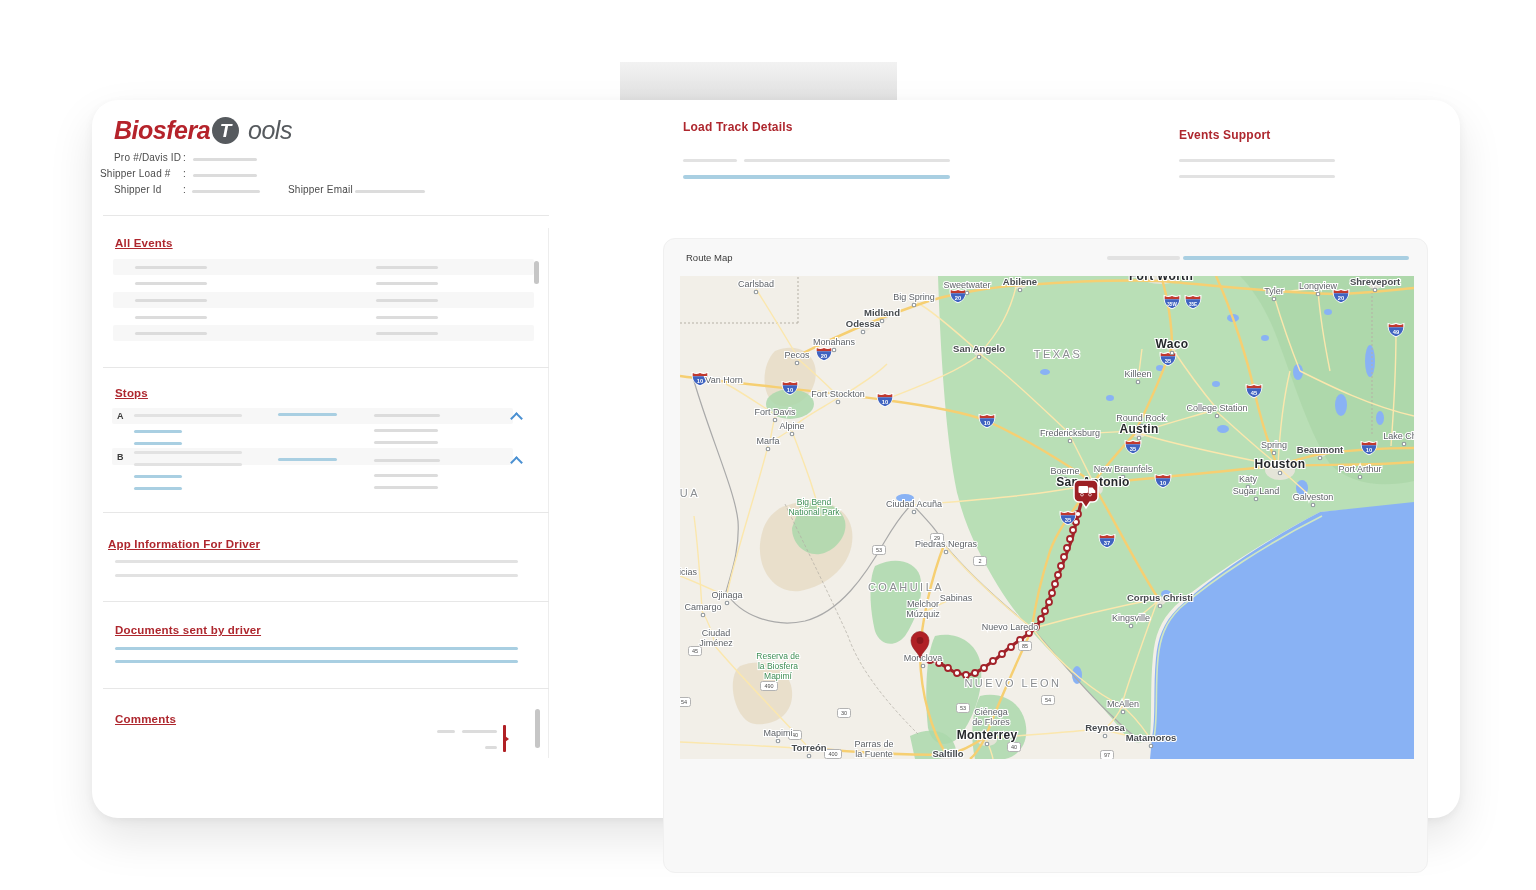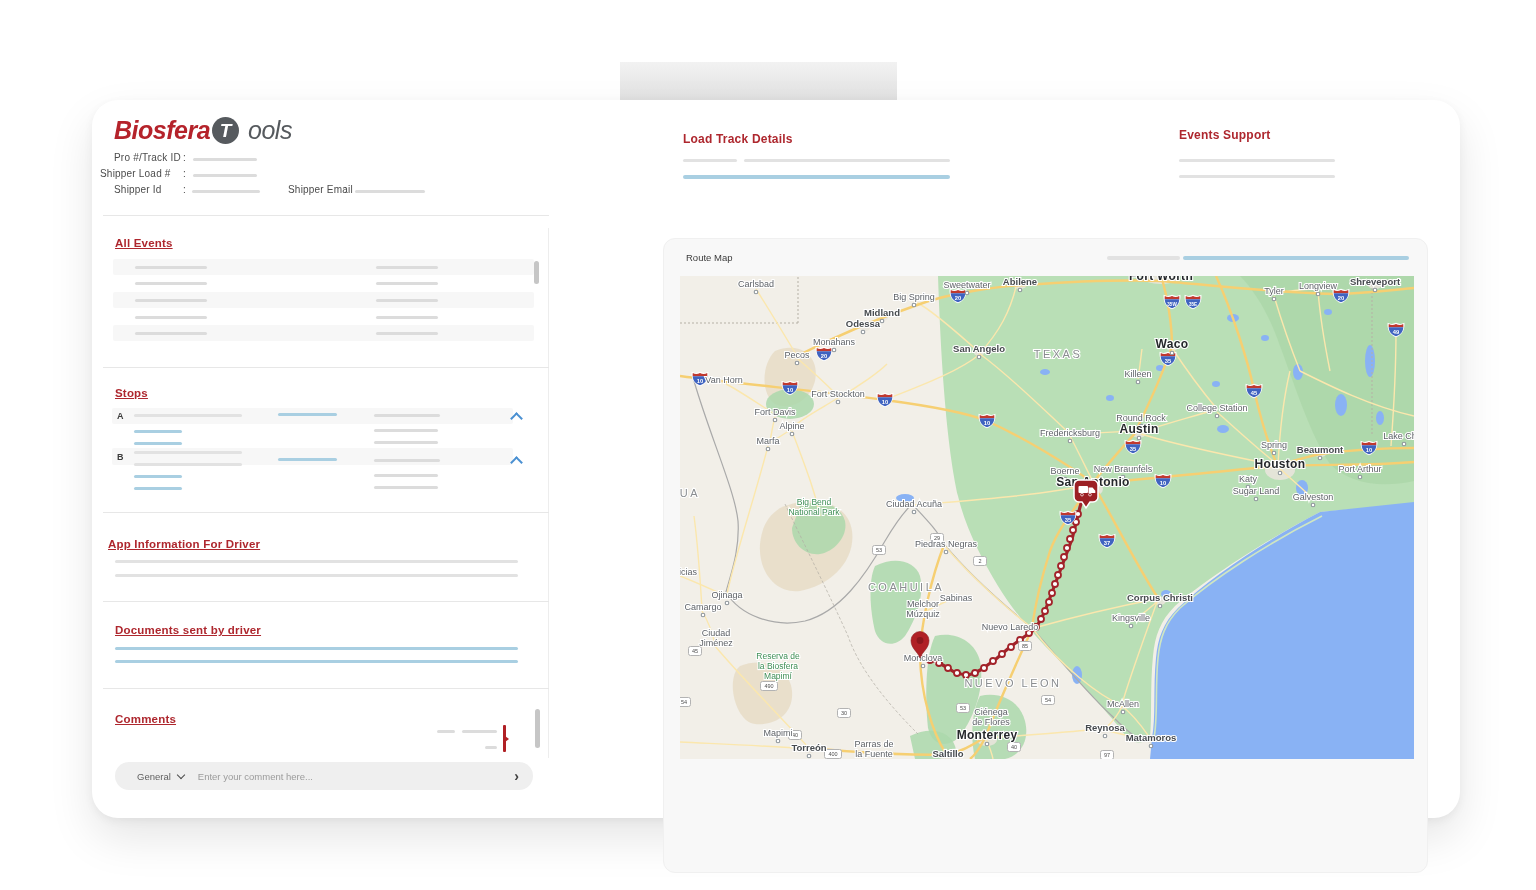--- a/index.html
+++ b/index.html
@@ -55,21 +55,21 @@
   <div class="bgband2"></div>
 
   <div class="card">
 
     <div class="abs logo">
       <span class="red">Biosfera</span>
       <span class="circ">T</span>
       <span class="gray">ools</span>
     </div>
 
-    <span class="abs fldlbl" style="left:22px;top:52px">Pro #/Track ID</span>
+    <span class="abs fldlbl" style="left:22px;top:52px">Pro #/Davis ID</span>
     <span class="abs colon" style="left:91px;top:52px">:</span>
     <div class="abs bar" style="left:101px;top:58px;width:64px"></div>
 
     <span class="abs fldlbl" style="left:8px;top:68px">Shipper Load #</span>
     <span class="abs colon" style="left:91px;top:68px">:</span>
     <div class="abs bar" style="left:101px;top:74px;width:64px"></div>
 
     <span class="abs fldlbl" style="left:22px;top:84px">Shipper Id</span>
     <span class="abs colon" style="left:91px;top:84px">:</span>
     <div class="abs bar" style="left:100px;top:90px;width:68px"></div>
@@ -139,28 +139,22 @@
     <div class="abs hr" style="left:11px;top:588px;width:446px"></div>
 
     <div class="abs sechead" style="left:23px;top:613px">Comments</div>
     <div class="abs bar" style="left:345px;top:630px;width:18px"></div>
     <div class="abs bar" style="left:370px;top:630px;width:35px"></div>
     <div class="abs redline" style="left:411px;top:625px;height:27px"></div>
     <div class="abs redtick" style="left:413px;top:636px"></div>
     <div class="abs bar" style="left:393px;top:646px;width:12px"></div>
     <div class="abs thumb" style="left:443px;top:609px;height:39px"></div>
 
-    <div class="abs pill" style="left:23px;top:662px;width:418px;height:28px">
-      <span style="margin-left:22px">General</span>
-      <span class="chev"></span>
-      <span class="ph">Enter your comment here...</span>
-      <span class="send">›</span>
-    </div>
-
-    <div class="abs rtitle" style="left:591px;top:32px">Load Track Details</div>
+
+    <div class="abs rtitle" style="left:591px;top:20px">Load Track Details</div>
     <div class="abs bar lt" style="left:591px;top:59px;width:54px"></div>
     <div class="abs bar lt" style="left:652px;top:59px;width:206px"></div>
     <div class="abs bar blue" style="left:591px;top:75px;width:267px;height:4px"></div>
 
     <div class="abs rtitle" style="left:1087px;top:28px">Events Support</div>
     <div class="abs bar lt" style="left:1087px;top:59px;width:156px"></div>
     <div class="abs bar lt" style="left:1087px;top:75px;width:156px"></div>
 
     <div class="abs mapcard" style="left:571px;top:138px;width:765px;height:635px">
       <span class="abs maptitle" style="left:22px;top:13px">Route Map</span>

